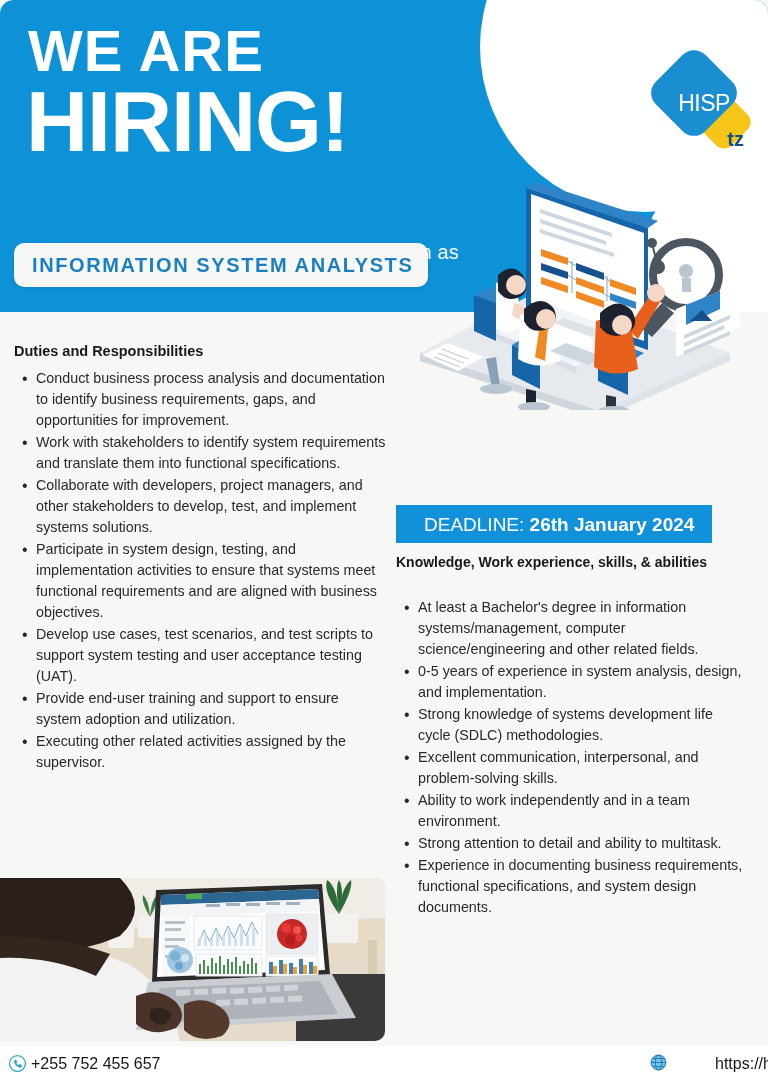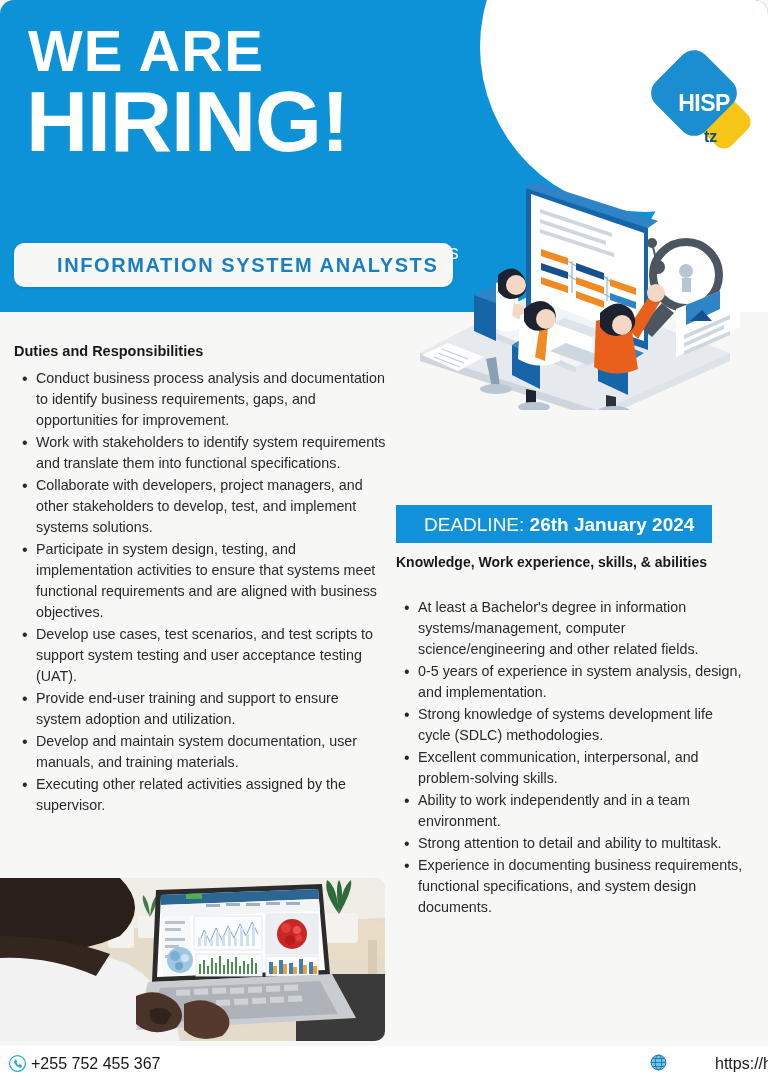--- a/index.html
+++ b/index.html
@@ -49,21 +49,20 @@
     color:#ffffff;font-weight:400;
     font-size:20px;line-height:26px;letter-spacing:.2px;margin-top:43px;
   }
   .role-pill{
     position:absolute;left:14px;top:243px;
     width:414px;height:44px;
     background:#f7f7f5;
     border-radius:10px;
     display:flex;align-items:center;
     box-shadow:0 1px 3px rgba(0,0,0,.12);
-    padding-left:25px;
   }
   .role-pill span{
     padding-left:18px;
     color:#1a7fc1;font-weight:700;
     font-size:20px;letter-spacing:1.6px;
   }
 
   
   .logo{
     position:absolute;left:655px;top:58px;
@@ -75,27 +74,27 @@
     border-radius:16px;transform:rotate(45deg);
   }
   .logo .dia-yellow{
     position:absolute;left:47px;top:42px;
     width:44px;height:44px;background:#f5c518;
     border-radius:11px;transform:rotate(45deg);
   }
   .logo .hisp-text{
     position:absolute;left:11px;top:32px;width:76px;
     text-align:center;color:#ffffff;
-    font-weight:700;font-size:23px;letter-spacing:-.5px;
+    font-weight:400;font-size:23px;letter-spacing:-.5px;
     z-index:3;
   }
   .logo .tz-text{
     position:absolute;left:49px;top:70px;width:40px;
-    text-align:left;color:#14507a;
-    font-weight:700;font-size:16px;
+    text-align:right;color:#14507a;
+    font-weight:700;font-size:20px;
     z-index:3;
   }
 
   
   .illus{position:absolute;left:400px;top:175px;width:368px;height:235px;}
 
   
   .col-left{
     position:absolute;left:14px;top:342px;width:372px;
   }
@@ -313,21 +312,20 @@
 
   <div class="col-left">
     <div class="sec-head">Duties and Responsibilities</div>
     <ul class="blist">
       <li>Conduct business process analysis and documentation to identify business requirements, gaps, and opportunities for improvement.</li>
       <li>Work with stakeholders to identify system requirements and translate them into functional specifications.</li>
       <li>Collaborate with developers, project managers, and other stakeholders to develop, test, and implement systems solutions.</li>
       <li>Participate in system design, testing, and implementation activities to ensure that systems meet functional requirements and are aligned with business objectives.</li>
       <li>Develop use cases, test scenarios, and test scripts to support system testing and user acceptance testing (UAT).</li>
       <li>Provide end-user training and support to ensure system adoption and utilization.</li>
-      <li>Develop and maintain system documentation, user manuals, and training materials.</li>
       <li>Executing other related activities assigned by the supervisor.</li>
     </ul>
   </div>
 
   <div class="col-right">
 
     <div class="deadline">
       <span><span class="dl-label">DEADLINE:</span> <b>26th January 2024</b></span>
     </div>
 
@@ -498,21 +496,21 @@
 
   <div class="footer">
 
     <div class="f-item f-phone">
       <span class="f-ico">
         <svg width="19" height="19" viewBox="0 0 24 24">
           <circle cx="12" cy="12" r="10" fill="none" stroke="#2aa8c4" stroke-width="1.6"></circle>
           <path d="M8.5 7.2c.7-.5 1.6-.3 2 .4l.9 1.5c.3.5.2 1.1-.3 1.5l-.5.4c.5 1.3 1.6 2.4 2.9 2.9l.4-.5c.4-.5 1-.6 1.5-.3l1.5.9c.7.4.9 1.3.4 2l-.5.6c-.6.8-1.7 1-2.6.6-2.8-1.3-5-3.5-6.3-6.3-.4-.9-.2-2 .6-2.6z" fill="#2aa8c4"></path>
         </svg>
       </span>
-      <span>+255 752 455 367</span>
+      <span>+255 752 455 657</span>
     </div>
 
 
     <div class="f-item f-web">
       <span class="f-ico" style="width:17px;flex:0 0 17px;">
         <svg width="17" height="17" viewBox="0 0 24 24">
           <circle cx="12" cy="12" r="10.5" fill="#6ec6e8" stroke="#1b6fa8" stroke-width="1.3"></circle>
           <ellipse cx="12" cy="12" rx="4.6" ry="10.5" fill="none" stroke="#1b6fa8" stroke-width="1.2"></ellipse>
           <path d="M1.5 12h21M3.2 6.4h17.6M3.2 17.6h17.6" stroke="#1b6fa8" stroke-width="1.2" fill="none"></path>
         </svg>

